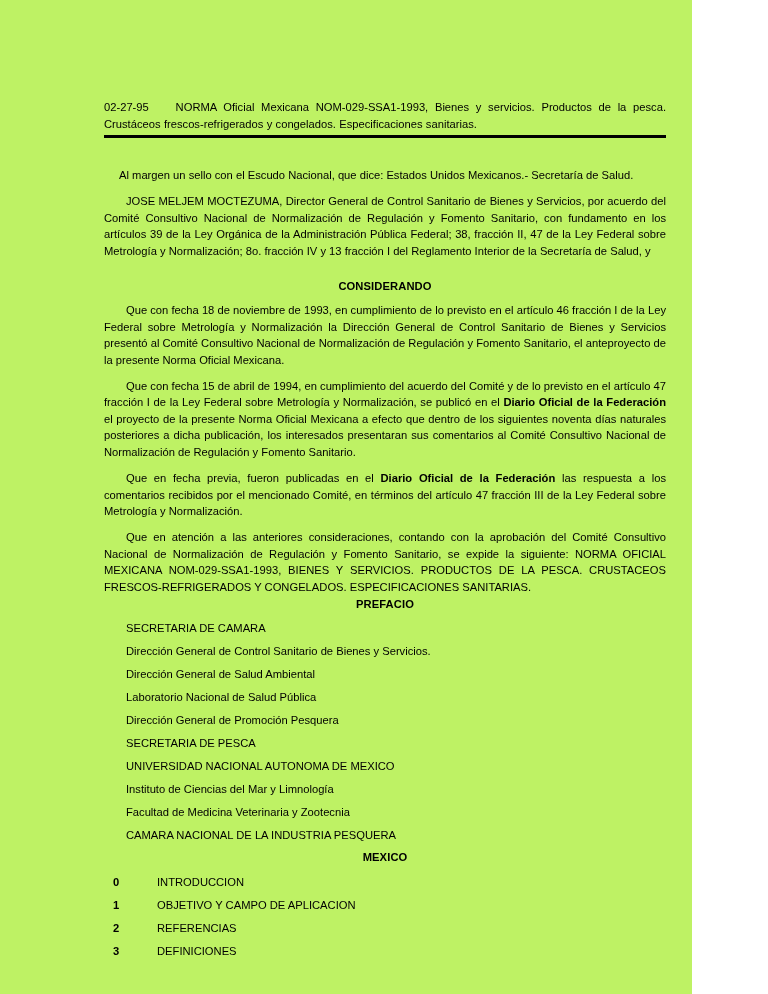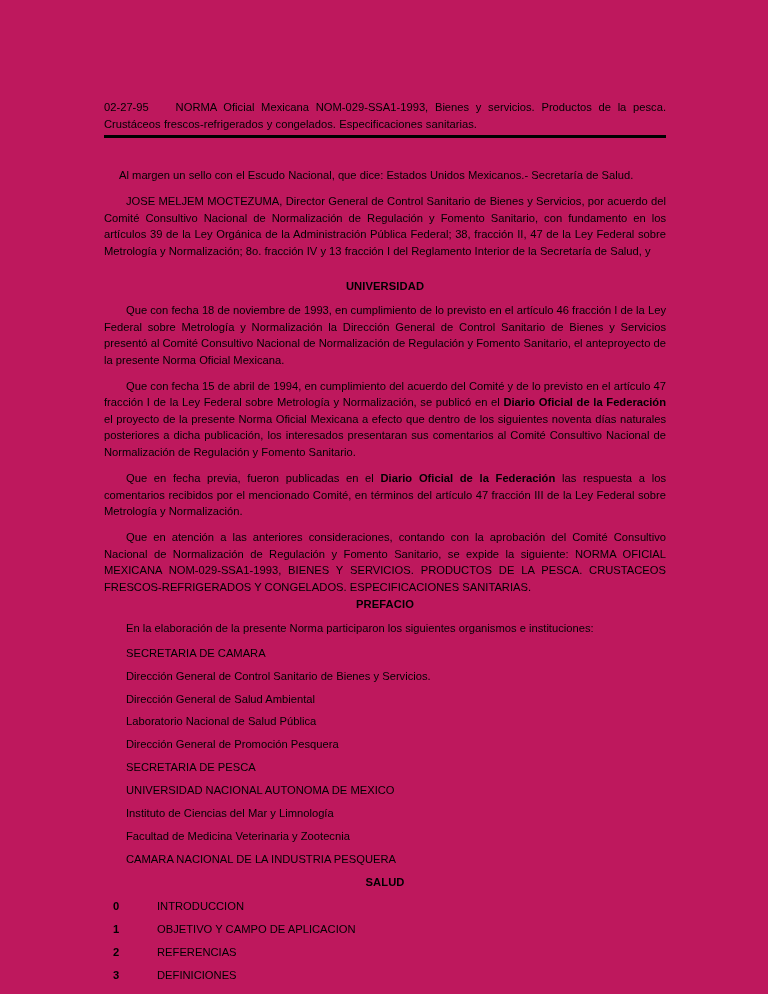--- a/index.html
+++ b/index.html
@@ -10,23 +10,23 @@
   }
   body {
     width: 768px;
     height: 994px;
     font-family: "Liberation Sans", sans-serif;
     color: #000000;
     -webkit-font-smoothing: antialiased;
   }
   .page {
     position: relative;
-    width: 768px;
+    width: 692px;
     height: 994px;
-    background: #be185d;
+    background: #bef264;
     box-sizing: border-box;
     padding: 0;
     overflow: hidden;
   }
   .content {
     position: absolute;
     left: 104px;
     top: 99px;
     width: 562px;
   }
@@ -126,50 +126,49 @@
     </div>
     <hr class="rule">
 
     <div class="spacer-top-intro"></div>
 
     <p class="para noindent">Al margen un sello con el Escudo Nacional, que dice: Estados Unidos Mexicanos.- Secretaría de Salud.</p>
     <p class="para">JOSE MELJEM MOCTEZUMA, Director General de Control Sanitario de Bienes y Servicios, por acuerdo del Comité Consultivo Nacional de Normalización de Regulación y Fomento Sanitario, con fundamento en los artículos 39 de la Ley Orgánica de la Administración Pública Federal; 38, fracción II, 47 de la Ley Federal sobre Metrología y Normalización; 8o. fracción IV y 13 fracción I del Reglamento Interior de la Secretaría de Salud, y</p>
 
     <div class="spacer-before-considerando"></div>
 
-    <h2 class="center-head">UNIVERSIDAD</h2>
+    <h2 class="center-head">CONSIDERANDO</h2>
 
     <p class="para">Que con fecha 18 de noviembre de 1993, en cumplimiento de lo previsto en el artículo 46 fracción I de la Ley Federal sobre Metrología y Normalización la Dirección General de Control Sanitario de Bienes y Servicios presentó al Comité Consultivo Nacional de Normalización de Regulación y Fomento Sanitario, el anteproyecto de la presente Norma Oficial Mexicana.</p>
 
     <p class="para"><span>Que con fecha 15 de abril de 1994, en cumplimiento del acuerdo del Comité y de lo previsto en el artículo 47 fracción I de la Ley Federal sobre Metrología y Normalización, se publicó en el </span><b>Diario Oficial de la Federación</b><span> el proyecto de la presente Norma Oficial Mexicana a efecto que dentro de los siguientes noventa días naturales posteriores a dicha publicación, los interesados presentaran sus comentarios al Comité Consultivo Nacional de Normalización de Regulación y Fomento Sanitario.</span></p>
 
     <p class="para"><span>Que en fecha previa, fueron publicadas en el </span><b>Diario Oficial de la Federación</b><span> las respuesta a los comentarios recibidos por el mencionado Comité, en términos del artículo 47 fracción III de la Ley Federal sobre Metrología y Normalización.</span></p>
 
     <p class="para last">Que en atención a las anteriores consideraciones, contando con la aprobación del Comité Consultivo Nacional de Normalización de Regulación y Fomento Sanitario, se expide la siguiente: NORMA OFICIAL MEXICANA NOM-029-SSA1-1993, BIENES Y SERVICIOS. PRODUCTOS DE LA PESCA. CRUSTACEOS FRESCOS-REFRIGERADOS Y CONGELADOS. ESPECIFICACIONES SANITARIAS.</p>
 
     <div class="spacer-before-prefacio"></div>
 
     <h2 class="center-head">PREFACIO</h2>
 
-    <p class="prefacio-intro">En la elaboración de la presente Norma participaron los siguientes organismos e instituciones:</p>
 
     <ul class="org-list">
       <li>SECRETARIA DE CAMARA</li>
       <li>Dirección General de Control Sanitario de Bienes y Servicios.</li>
       <li>Dirección General de Salud Ambiental</li>
       <li>Laboratorio Nacional de Salud Pública</li>
       <li>Dirección General de Promoción Pesquera</li>
       <li>SECRETARIA DE PESCA</li>
       <li>UNIVERSIDAD NACIONAL AUTONOMA DE MEXICO</li>
       <li>Instituto de Ciencias del Mar y Limnología</li>
       <li>Facultad de Medicina Veterinaria y Zootecnia</li>
       <li>CAMARA NACIONAL DE LA INDUSTRIA PESQUERA</li>
     </ul>
 
-    <h2 class="center-head indice-head">SALUD</h2>
+    <h2 class="center-head indice-head">MEXICO</h2>
 
     <table class="indice">
       <tbody>
         <tr>
           <td class="num">0</td>
           <td class="label">INTRODUCCION</td>
         </tr>
         <tr>
           <td class="num">1</td>
           <td class="label">OBJETIVO Y CAMPO DE APLICACION</td>

